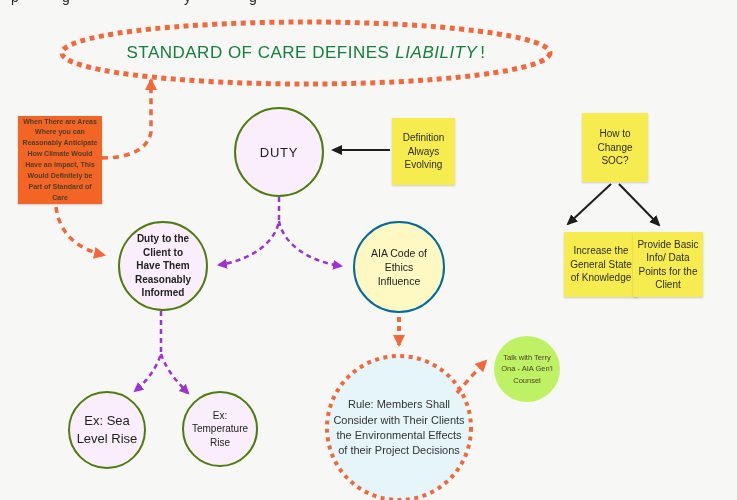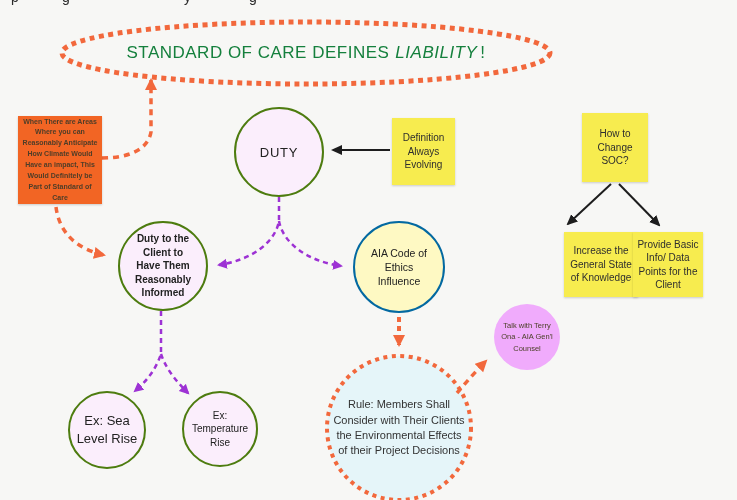--- a/index.html
+++ b/index.html
@@ -38,21 +38,21 @@
   #definition { left:392px; top:118px; width:63px; height:67px; padding:0 20px; }
   #how-to     { left:582px; top:113px; width:66px; height:69px; padding:8px 4px; }
   #increase   { left:528px; top:232px; width:74px; height:65px; padding:0 6px;margin-left:36px; }
   #provide    { left:633px; top:232px; width:70px; height:65px; padding:0 4px; }
   #sticky     { left:18px;  top:116px; width:84px; height:88px; padding:0 4px; }
 
   #rule-text { position:absolute; left:327px; top:356px; width:144px; height:144px;
     border-radius:50%; display:flex; align-items:center; justify-content:flex-end;
     text-align:center; font-size:11px; line-height:1.4; color:#333; padding:0 6px; }
 
-  #terry { left:494px; top:304px; width:66px; height:66px; background:#f0abfc;
+  #terry { left:494px; top:336px; width:66px; height:66px; background:#bef264;
     border:none; font-size:7.5px; line-height:1.5; color:#4c4028; padding:0 6px; }
 </style>
 </head>
 <body>
 
 <div id="board">
 
   <div id="top-crop">
     <span style="left:11px">p</span>
     <span style="left:62px">g</span>

